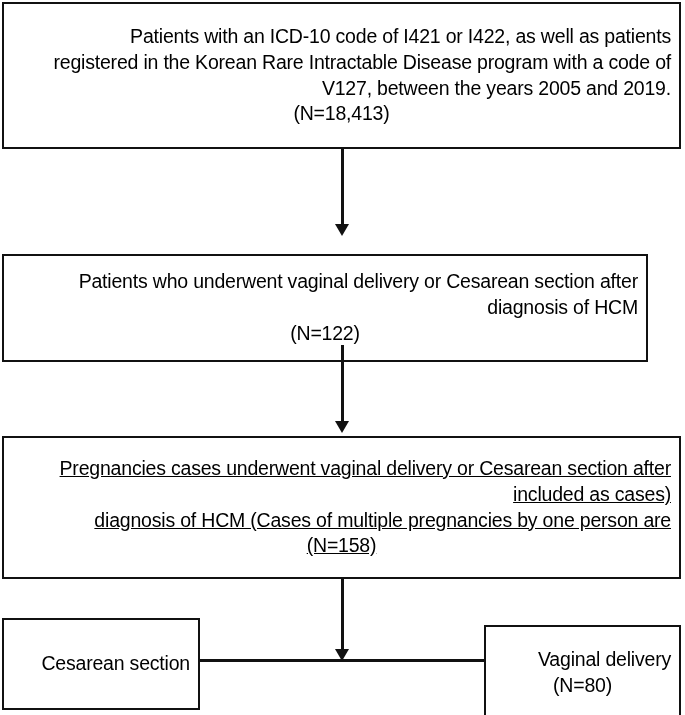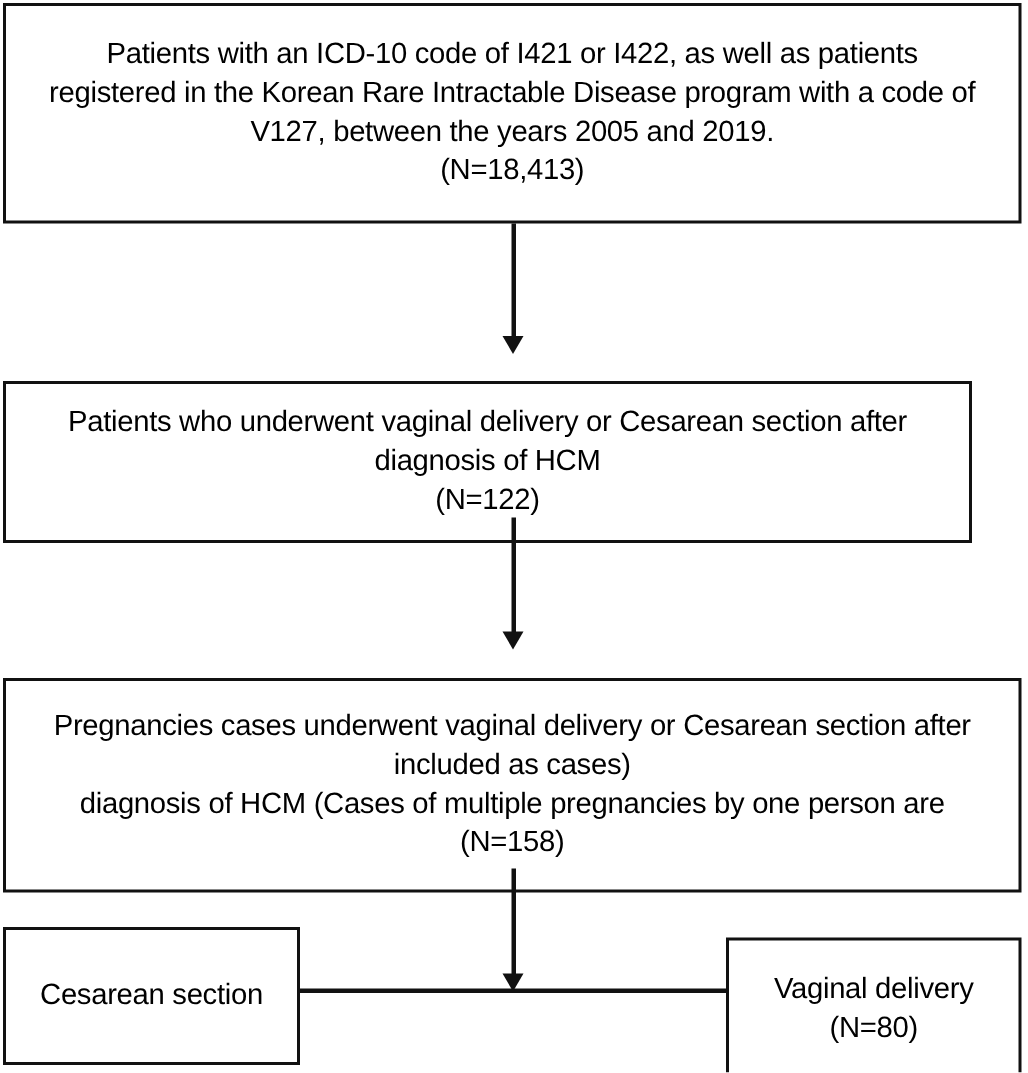--- a/index.html
+++ b/index.html
@@ -29,30 +29,31 @@
     justify-content: center;
     text-align: center;
     line-height: 1.32;
     font-size: 19.5px;
     letter-spacing: -0.2px;
     padding: 2px 8px;
   }
   .node .ln {
     display: block;
     width: 100%;
+    text-align: right;
   }
   .node .count {
     display: block;
     width: 100%;
   }
 
   
   #node-cohort      { left: 2px;   top: 2px;   width: 679px; height: 147px; }
   #node-delivery    { left: 2px;   top: 254px; width: 646px; height: 108px; }
-  #node-pregnancies { left: 2px;   top: 452px; width: 679px; height: 143px; }
+  #node-pregnancies { left: 2px;   top: 436px; width: 679px; height: 143px; text-decoration: underline; }
   #node-cesarean    { left: 2px;   top: 618px; width: 198px; height: 92px;  }
   #node-vaginal     { left: 484px; top: 613px; width: 197px; height: 95px; margin-top: 12px;  }
 
   
   .connector { position: absolute; background: #111111; }
   .v-line { width: 2.5px; }
   .h-line { height: 2.5px; }
 
   #conn-1-2-line { left: 341px; top: 149px; height: 76px; }
   #conn-2-3-line { left: 341px; top: 345px; height: 77px; }

